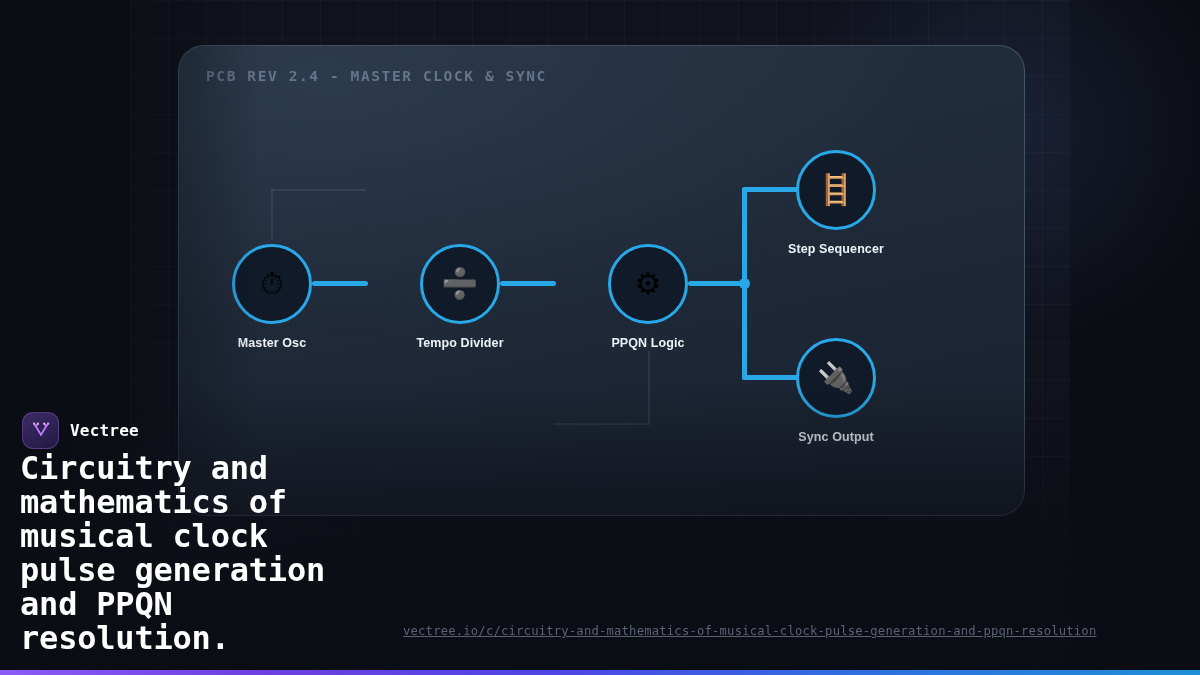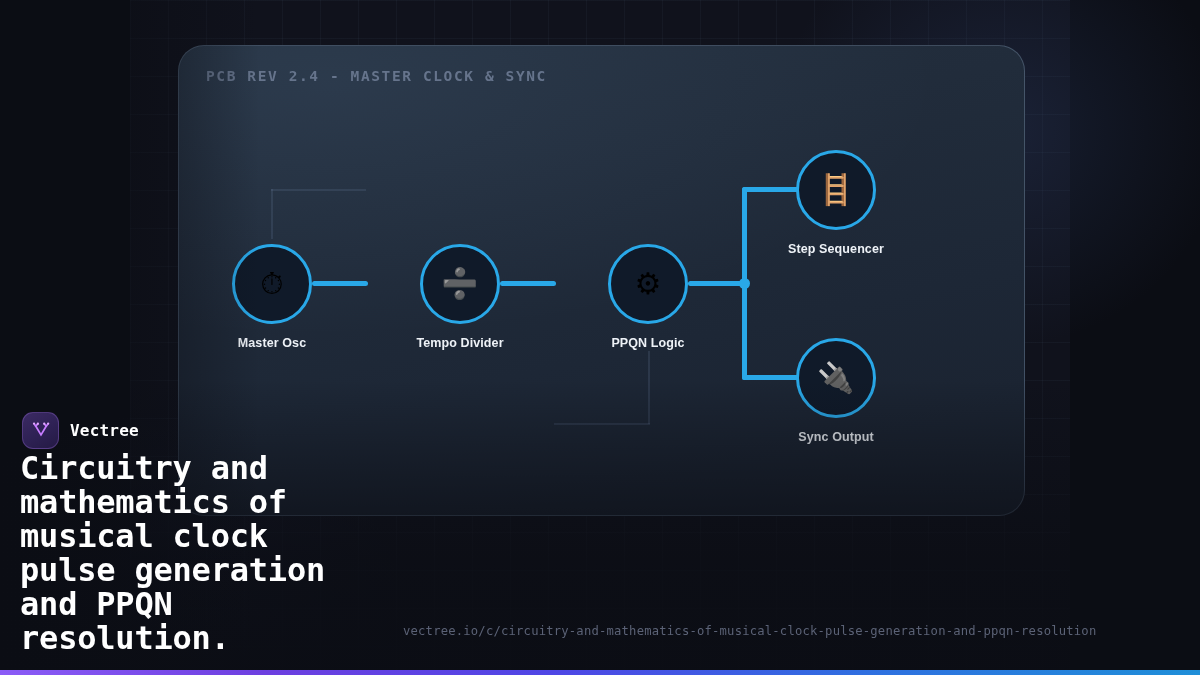--- a/index.html
+++ b/index.html
@@ -177,20 +177,21 @@
 
   
   .url {
     position:absolute;
     left:403px; top:624px;
     font-family:"DejaVu Sans Mono", "Liberation Mono", monospace;
     font-size:12.2px;
     color:#5b6276;
     letter-spacing:0.2px;
     white-space:nowrap;
+    text-decoration:underline;
   }
 
   
   .accent-bar {
     position:absolute;
     left:0; bottom:0;
     width:1200px; height:5px;
     background:linear-gradient(to right,#8b5cf6 0%, #6d3fe0 22%, #4f46e5 46%, #2f6fe0 72%, #1f8fd8 100%);
   }
 </style>

